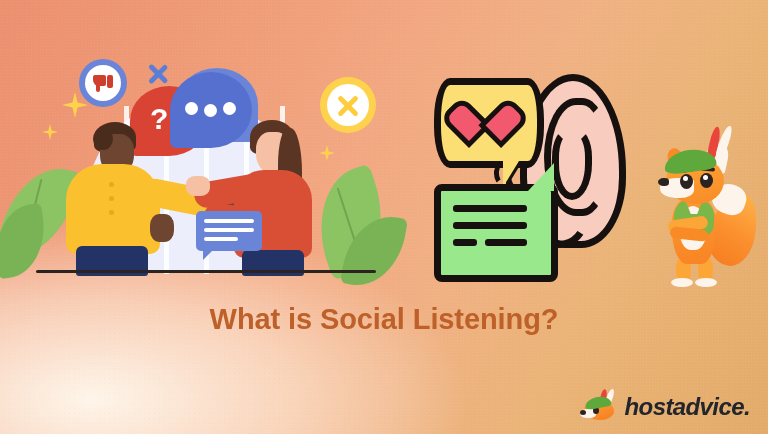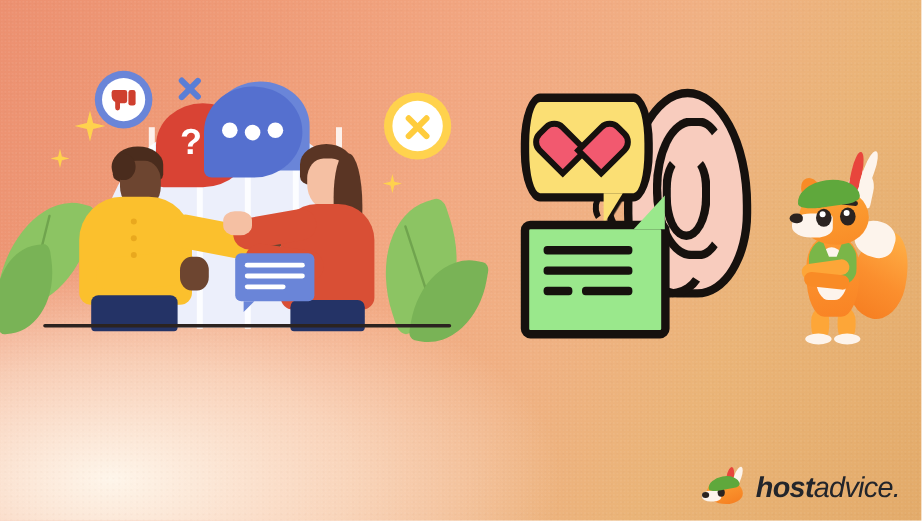--- a/index.html
+++ b/index.html
@@ -332,21 +332,21 @@
   .logo-text {
     font-size: 24px;
     line-height: 24px;
     font-weight: 700;
     font-style: italic;
     color: #22252b;
     letter-spacing:-0.6px;
     font-family:"Liberation Sans", sans-serif;
     white-space: nowrap;
   }
-  .logo-text .light { font-weight: 400; font-style: italic; }
+  .logo-text .light { font-weight: 700; font-style: italic; }
 </style>
 </head>
 <body>
 
 <div class="banner">
   <div class="noise"></div>
 
   <div class="scene">
 
     <div class="card-bg"></div>
@@ -481,20 +481,21 @@
     <div class="fox-brow" style="left:50px; top:33px; transform:rotate(6deg);"></div>
     <div class="fox-eye" style="left:30px; top:40px;"></div>
     <div class="fox-eye" style="left:50px; top:39px;"></div>
 
     <div class="feather" style="left:56px; top:-8px; background:#e8453c; transform:rotate(12deg);"></div>
     <div class="feather" style="left:64px; top:-10px; background:#fdf4ec; transform:rotate(20deg);"></div>
     <div class="fox-hat"></div>
   </div>
 
   <div class="titles">
+    <h1 class="title-main">What is Social Listening?</h1>
   </div>
 
   <div class="logo">
     <div class="logo-fox">
       <div class="lf-feather" style="left:19px; top:-3px; background:#e8453c; transform:rotate(10deg);"></div>
       <div class="lf-feather" style="left:24px; top:-4px; background:#fdf4ec; transform:rotate(20deg);"></div>
       <div class="lf-head"></div>
       <div class="lf-snout"></div>
       <div class="lf-nose"></div>
       <div class="lf-eye"></div>

